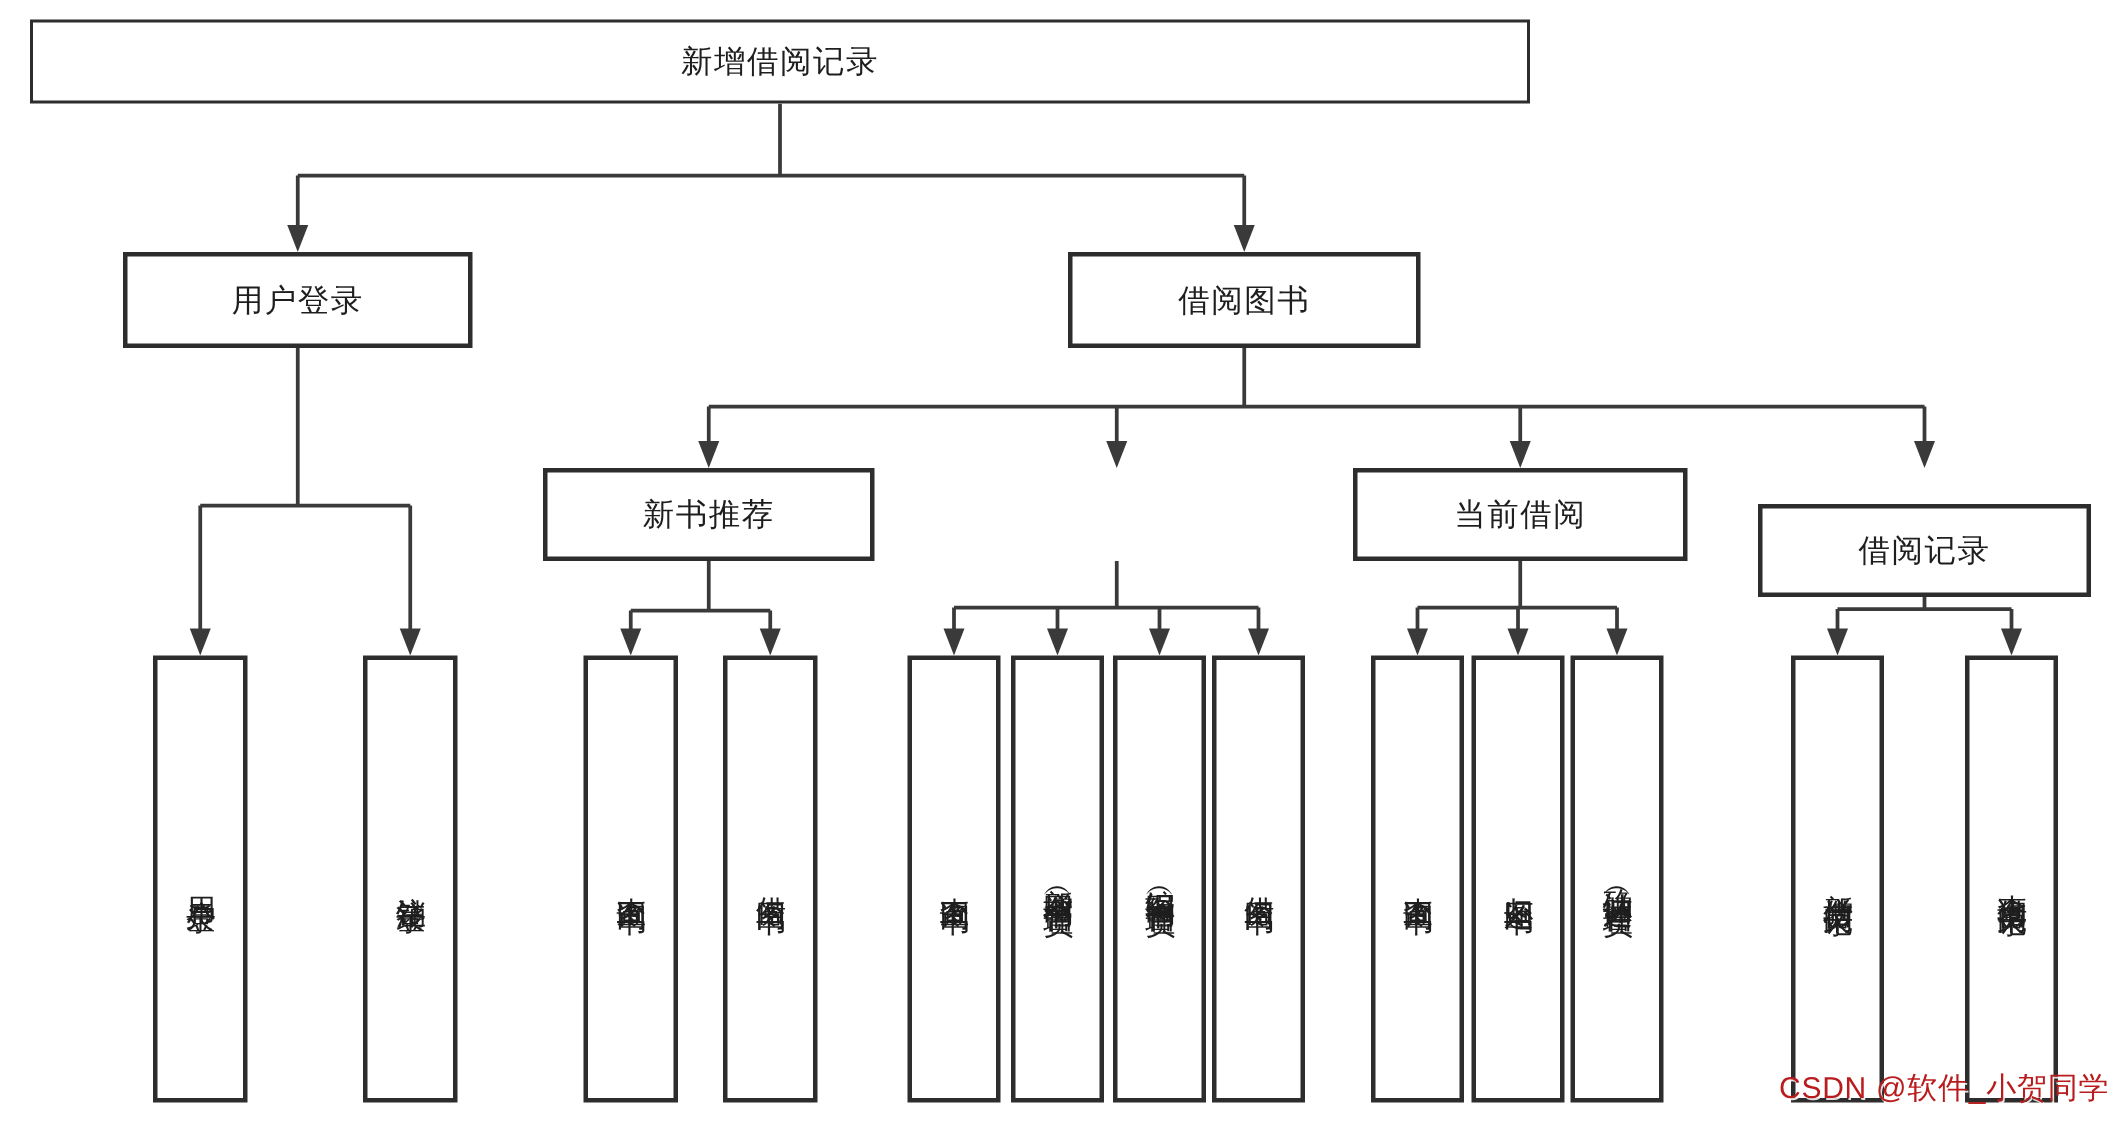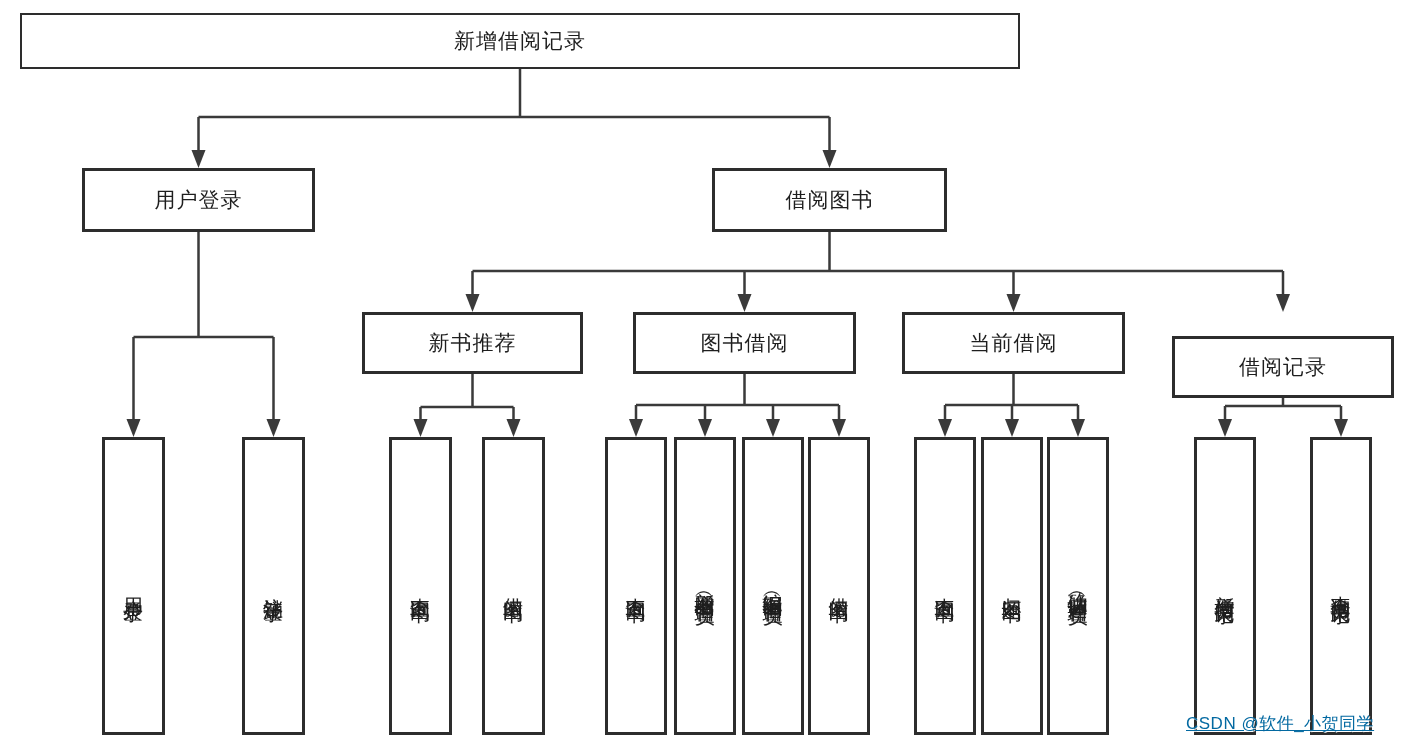--- a/index.html
+++ b/index.html
@@ -44,27 +44,26 @@
     text-orientation: mixed;
     font-size: 20px;
     letter-spacing: 2px;
     line-height: 1;
     padding: 6px 0;
   }
   .watermark {
     position: absolute;
     left: 1186px;
     top: 712px;
-    font-size: 17px;
-    color: #0369a1;
+    font-size: 20px;
+    color: #b91c1c;
     letter-spacing: 0.5px;
     white-space: nowrap;
     z-index: 5;
     text-shadow: 1px 1px 0 rgba(255,255,255,0.85);
-    text-decoration: underline;
   }
 </style>
 </head>
 <body>
 
 <div class="canvas">
   <svg class="edges" width="1405" height="747" viewBox="0 0 1405 747" xmlns="http://www.w3.org/2000/svg">
       <path d="M 520 69 L 520 117 M 198.5 117 L 829.5 117 M 198.5 117 L 198.5 152 M 829.5 117 L 829.5 152" fill="none" stroke="#3a3a3a" stroke-width="2.5"></path>
       <polygon points="191.5,150 205.5,150 198.5,168" fill="#3a3a3a"></polygon>
       <polygon points="822.5,150 836.5,150 829.5,168" fill="#3a3a3a"></polygon>
@@ -90,21 +89,20 @@
       <polygon points="1071,419 1085,419 1078,437" fill="#3a3a3a"></polygon>
       <path d="M 1283 374 L 1283 406 M 1225 406 L 1341 406 M 1225 406 L 1225 421 M 1341 406 L 1341 421" fill="none" stroke="#3a3a3a" stroke-width="2.5"></path>
       <polygon points="1218,419 1232,419 1225,437" fill="#3a3a3a"></polygon>
       <polygon points="1334,419 1348,419 1341,437" fill="#3a3a3a"></polygon>
     </svg>
   <div class="watermark">CSDN @软件_小贺同学</div>
 <div class="node horizontal root" style="left: 20px; top: 13px; width: 1000px; height: 56px; border-color: rgb(45, 45, 45); color: rgb(30, 30, 30);">新增借阅记录</div>
     <div class="node horizontal" style="left: 82px; top: 168px; width: 233px; height: 64px; border-color: rgb(45, 45, 45); color: rgb(30, 30, 30);">用户登录</div>
     <div class="node horizontal" style="left: 712px; top: 168px; width: 235px; height: 64px; border-color: rgb(45, 45, 45); color: rgb(30, 30, 30);">借阅图书</div>
     <div class="node horizontal" style="left: 362px; top: 312px; width: 221px; height: 62px; border-color: rgb(45, 45, 45); color: rgb(30, 30, 30);">新书推荐</div>
-    <div class="node horizontal" style="left: 633px; top: 312px; width: 223px; height: 62px; border-color: rgb(45, 45, 45); color: rgb(30, 30, 30);">图书借阅</div>
     <div class="node horizontal" style="left: 902px; top: 312px; width: 223px; height: 62px; border-color: rgb(45, 45, 45); color: rgb(30, 30, 30);">当前借阅</div>
     <div class="node horizontal" style="left: 1172px; top: 312px; width: 222px; height: 62px; border-color: rgb(45, 45, 45); color: rgb(30, 30, 30); margin-top: 24px;">借阅记录</div>
     <div class="node vertical" style="left: 102px; top: 437px; width: 63px; height: 298px; border-color: rgb(45, 45, 45); color: rgb(30, 30, 30);">用户登录</div>
     <div class="node vertical" style="left: 242px; top: 437px; width: 63px; height: 298px; border-color: rgb(45, 45, 45); color: rgb(30, 30, 30);">注销登录</div>
     <div class="node vertical" style="left: 389px; top: 437px; width: 63px; height: 298px; border-color: rgb(45, 45, 45); color: rgb(30, 30, 30);">查询图书</div>
     <div class="node vertical" style="left: 482px; top: 437px; width: 63px; height: 298px; border-color: rgb(45, 45, 45); color: rgb(30, 30, 30);">借阅图书</div>
     <div class="node vertical" style="left: 605px; top: 437px; width: 62px; height: 298px; border-color: rgb(45, 45, 45); color: rgb(30, 30, 30);">查询图书</div>
     <div class="node vertical" style="left: 674px; top: 437px; width: 62px; height: 298px; border-color: rgb(45, 45, 45); color: rgb(30, 30, 30);">新增图书（管理员）</div>
     <div class="node vertical" style="left: 742px; top: 437px; width: 62px; height: 298px; border-color: rgb(45, 45, 45); color: rgb(30, 30, 30);">编辑图书（管理员）</div>
     <div class="node vertical" style="left: 808px; top: 437px; width: 62px; height: 298px; border-color: rgb(45, 45, 45); color: rgb(30, 30, 30);">借阅图书</div>

